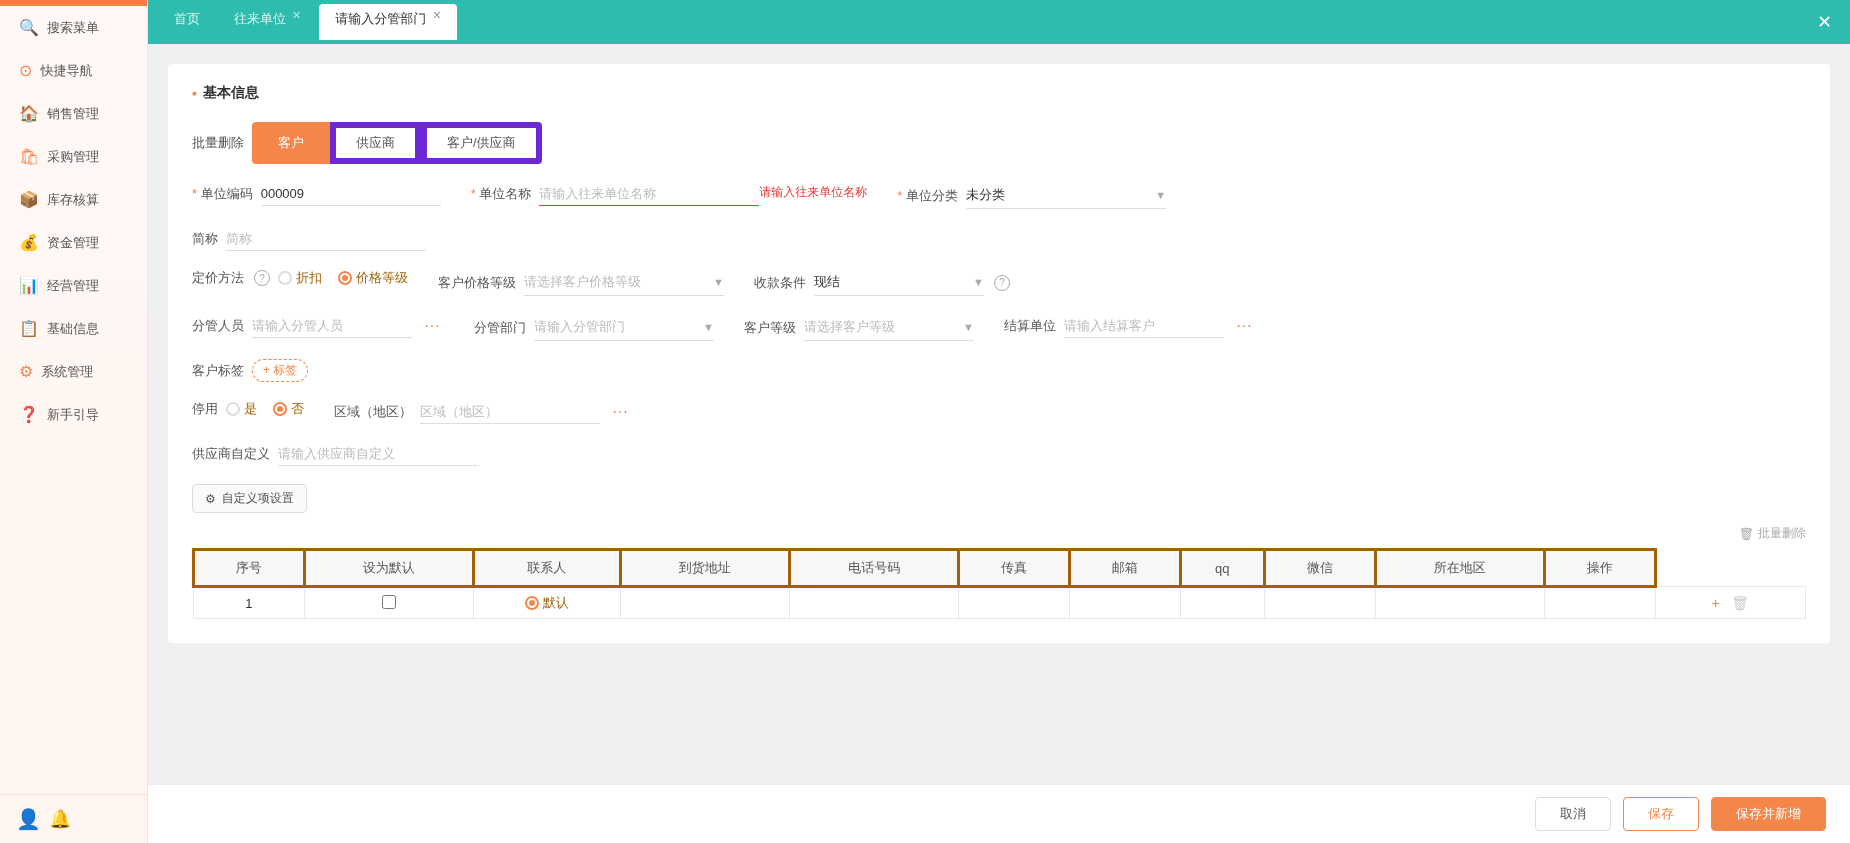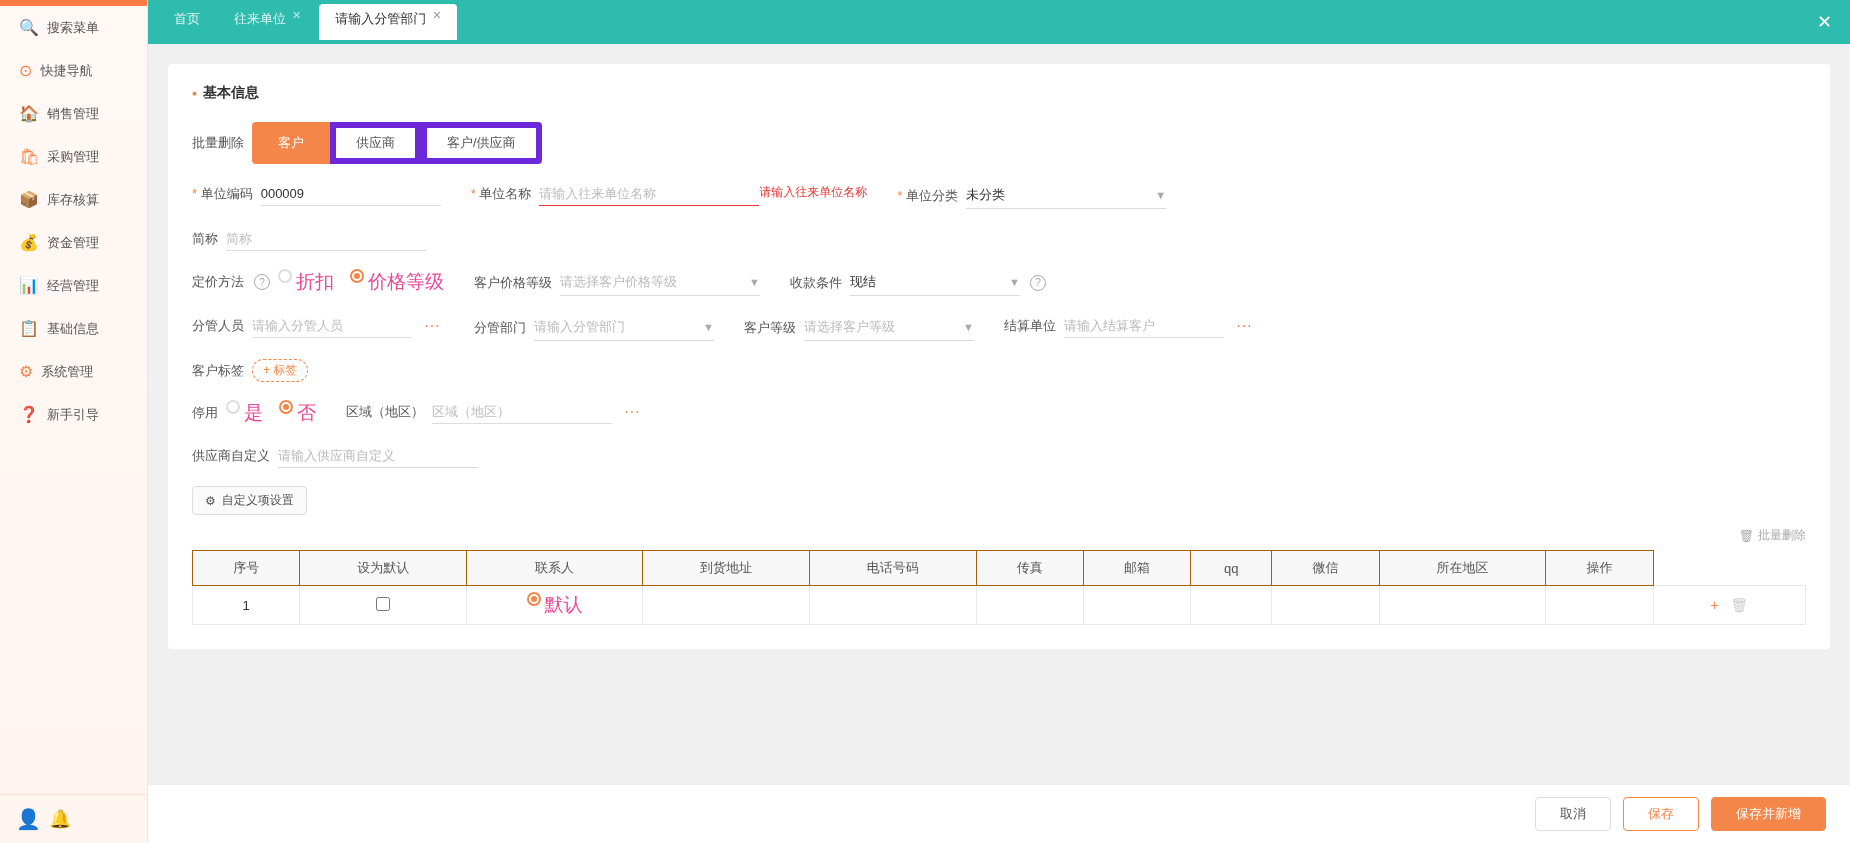--- a/index.html
+++ b/index.html
@@ -196,21 +196,21 @@
     .select-wrap .select-val {
       flex: 1;
       font-size: 13px;
       color: #333;
     }
     .select-wrap .select-val.placeholder { color: #bbb; }
     .select-wrap .arrow { color: #aaa; font-size: 11px; }
 
     
     .radio-group { display: flex; align-items: center; gap: 16px; }
-    .radio-item { display: flex; gap: 4px; cursor: pointer; font-size: 19px; color: #ec4899; }
+    .radio-item { display: flex; align-items: center; gap: 4px; cursor: pointer; font-size: 13px; color: #a16207; }
     .radio-circle {
       width: 14px; height: 14px;
       border-radius: 50%;
       border: 2px solid #ddd;
       display: flex; align-items: center; justify-content: center;
     }
     .radio-circle.checked { border-color: #f5864a; }
     .radio-circle.checked::after {
       content: "";
       width: 6px; height: 6px;
@@ -269,21 +269,21 @@
     }
 
     
     .contact-table {
       width: 100%;
       border-collapse: collapse;
       font-size: 13px;
     }
     .contact-table th {
       background: #f7f7f7;
-      border: 1px solid #a16207;
+      border: 3px solid #a16207;
       padding: 8px 10px;
       text-align: center;
       color: #555;
       font-weight: normal;
     }
     .contact-table td {
       border: 1px solid #e8e8e8;
       padding: 6px 10px;
       text-align: center;
       color: #333;

